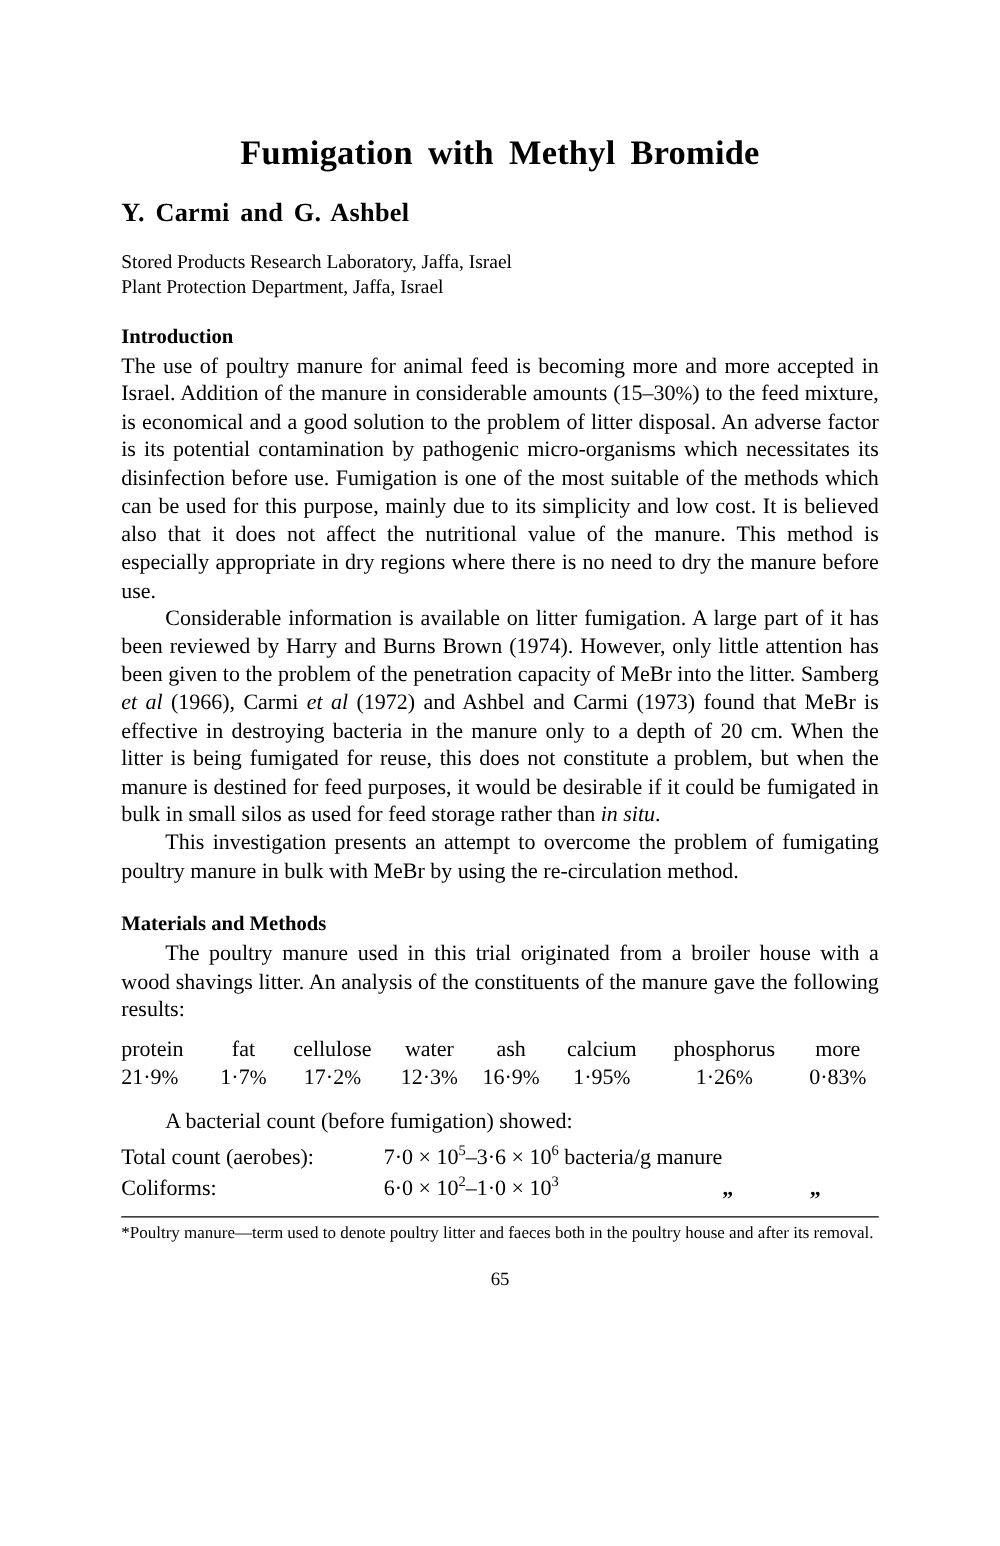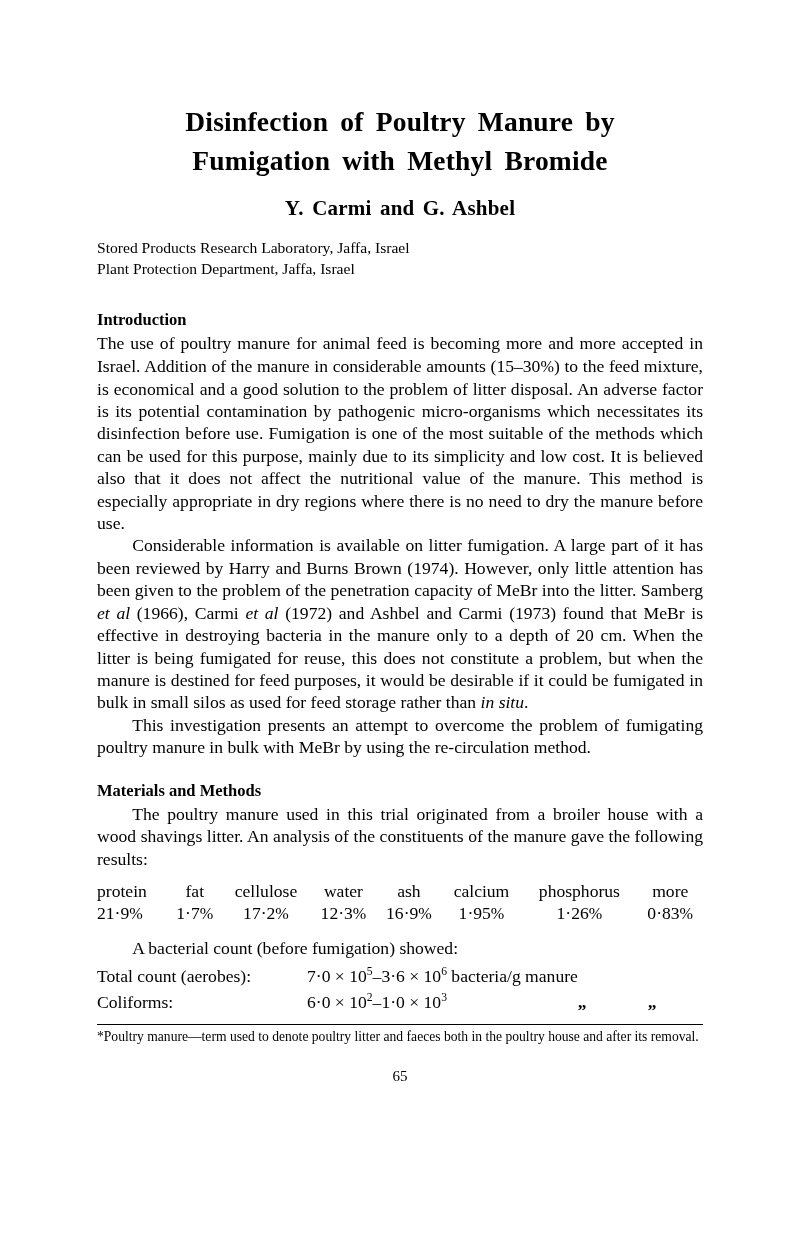--- a/index.html
+++ b/index.html
@@ -29,40 +29,40 @@
     font-weight: bold;
     font-size: 27.5px;
     line-height: 1.40;
     letter-spacing: 0.2px;
     word-spacing: 5px;
   }
   .title .line { display: block; }
 
   .authors {
     margin-top: 16px;
-    text-align: center;
+    text-align: left;
     font-weight: bold;
     font-size: 21px;
     letter-spacing: 0.2px;
     word-spacing: 3px;
   }
 
   .affil {
     margin-top: 17px;
     text-align: left;
     font-size: 15.6px;
     line-height: 1.33;
   }
   .affil .line { display: block; }
 
   
   .heading {
     font-weight: bold;
     font-size: 16.5px;
-    margin-top: 31px;
+    margin-top: 18px;
     margin-bottom: 2px;
   }
   .heading.materials { margin-top: 22px; }
 
   
   p.body {
     margin: 0;
     font-size: 17.6px;
     line-height: 1.275;
     text-align: justify;
@@ -141,21 +141,20 @@
     text-align: center;
     font-size: 15px;
   }
 </style>
 </head>
 <body>
 
 <div class="page">
 
   <div class="title">
-    <span class="line">Disinfection of Poultry Manure by</span>
     <span class="line">Fumigation with Methyl Bromide</span>
   </div>
 
   <div class="authors">Y. Carmi and G. Ashbel</div>
 
   <div class="affil">
     <span class="line">Stored Products Research Laboratory, Jaffa, Israel</span>
     <span class="line">Plant Protection Department, Jaffa, Israel</span>
   </div>
 

